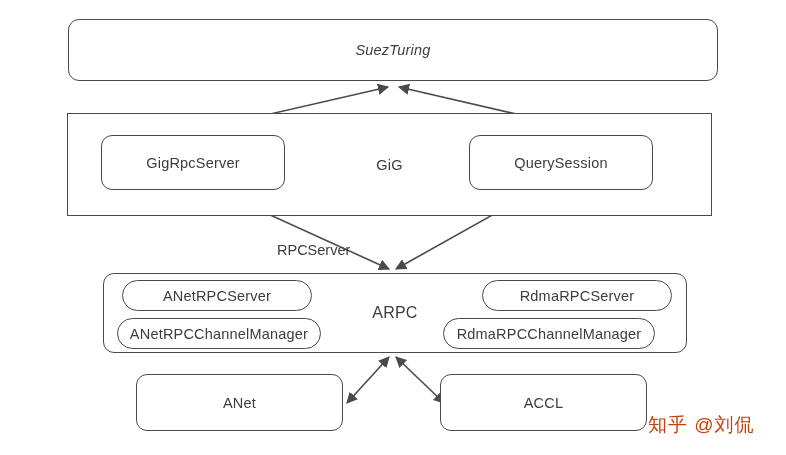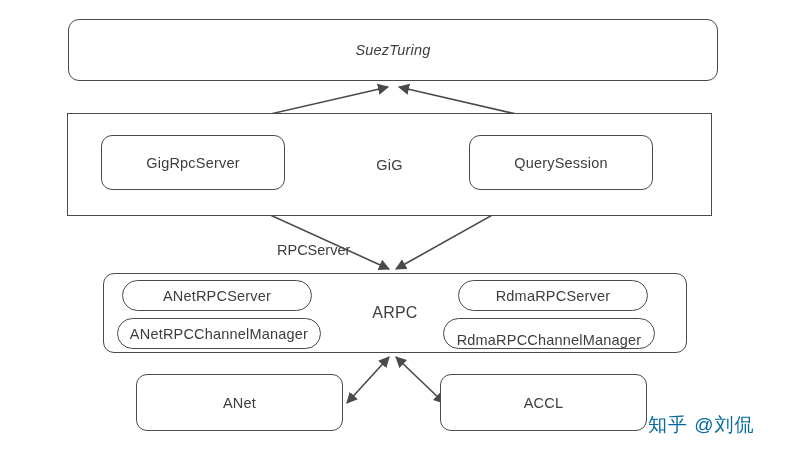--- a/index.html
+++ b/index.html
@@ -73,24 +73,24 @@
     transform: translateY(-50%);
     text-align: center; color: #3d3d3d; font-size: 16px;
   }
   #node-anetrpcserver {
     left: 122px; top: 280px; width: 190px; height: 31px;
   }
   #node-anetrpcchannelmanager {
     left: 117px; top: 318px; width: 204px; height: 31px;
   }
   #node-rdmarpcserver {
-    left: 458px; top: 280px; width: 190px; height: 31px;
+    left: 482px; top: 280px; width: 190px; height: 31px;
   }
   #node-rdmarpcchannelmanager {
-    left: 443px; top: 318px; width: 212px; height: 31px; align-items: flex-end;
+    left: 443px; top: 318px; width: 212px; height: 31px;
   }
 
   
   #node-anet {
     left: 136px; top: 374px; width: 207px; height: 57px;
   }
   #node-accl {
     left: 440px; top: 374px; width: 207px; height: 57px;
   }
 
@@ -101,21 +101,21 @@
     font-size: 14.5px;
     white-space: nowrap;
   }
   #edge-label-rpcserver { left: 277px; top: 226px; margin-top: 16px; }
   #edge-label-rpcchannelmanager { left: 396px; top: 226px; }
 
   
   #watermark {
     position: absolute;
     left: 648px; top: 412px;
-    color: #0369a1;
+    color: #c2410c;
     font-size: 19px;
     letter-spacing: 1px;
     white-space: nowrap;
     user-select: none;
   }
 </style>
 </head>
 <body>
 
 <div id="diagram-canvas">

